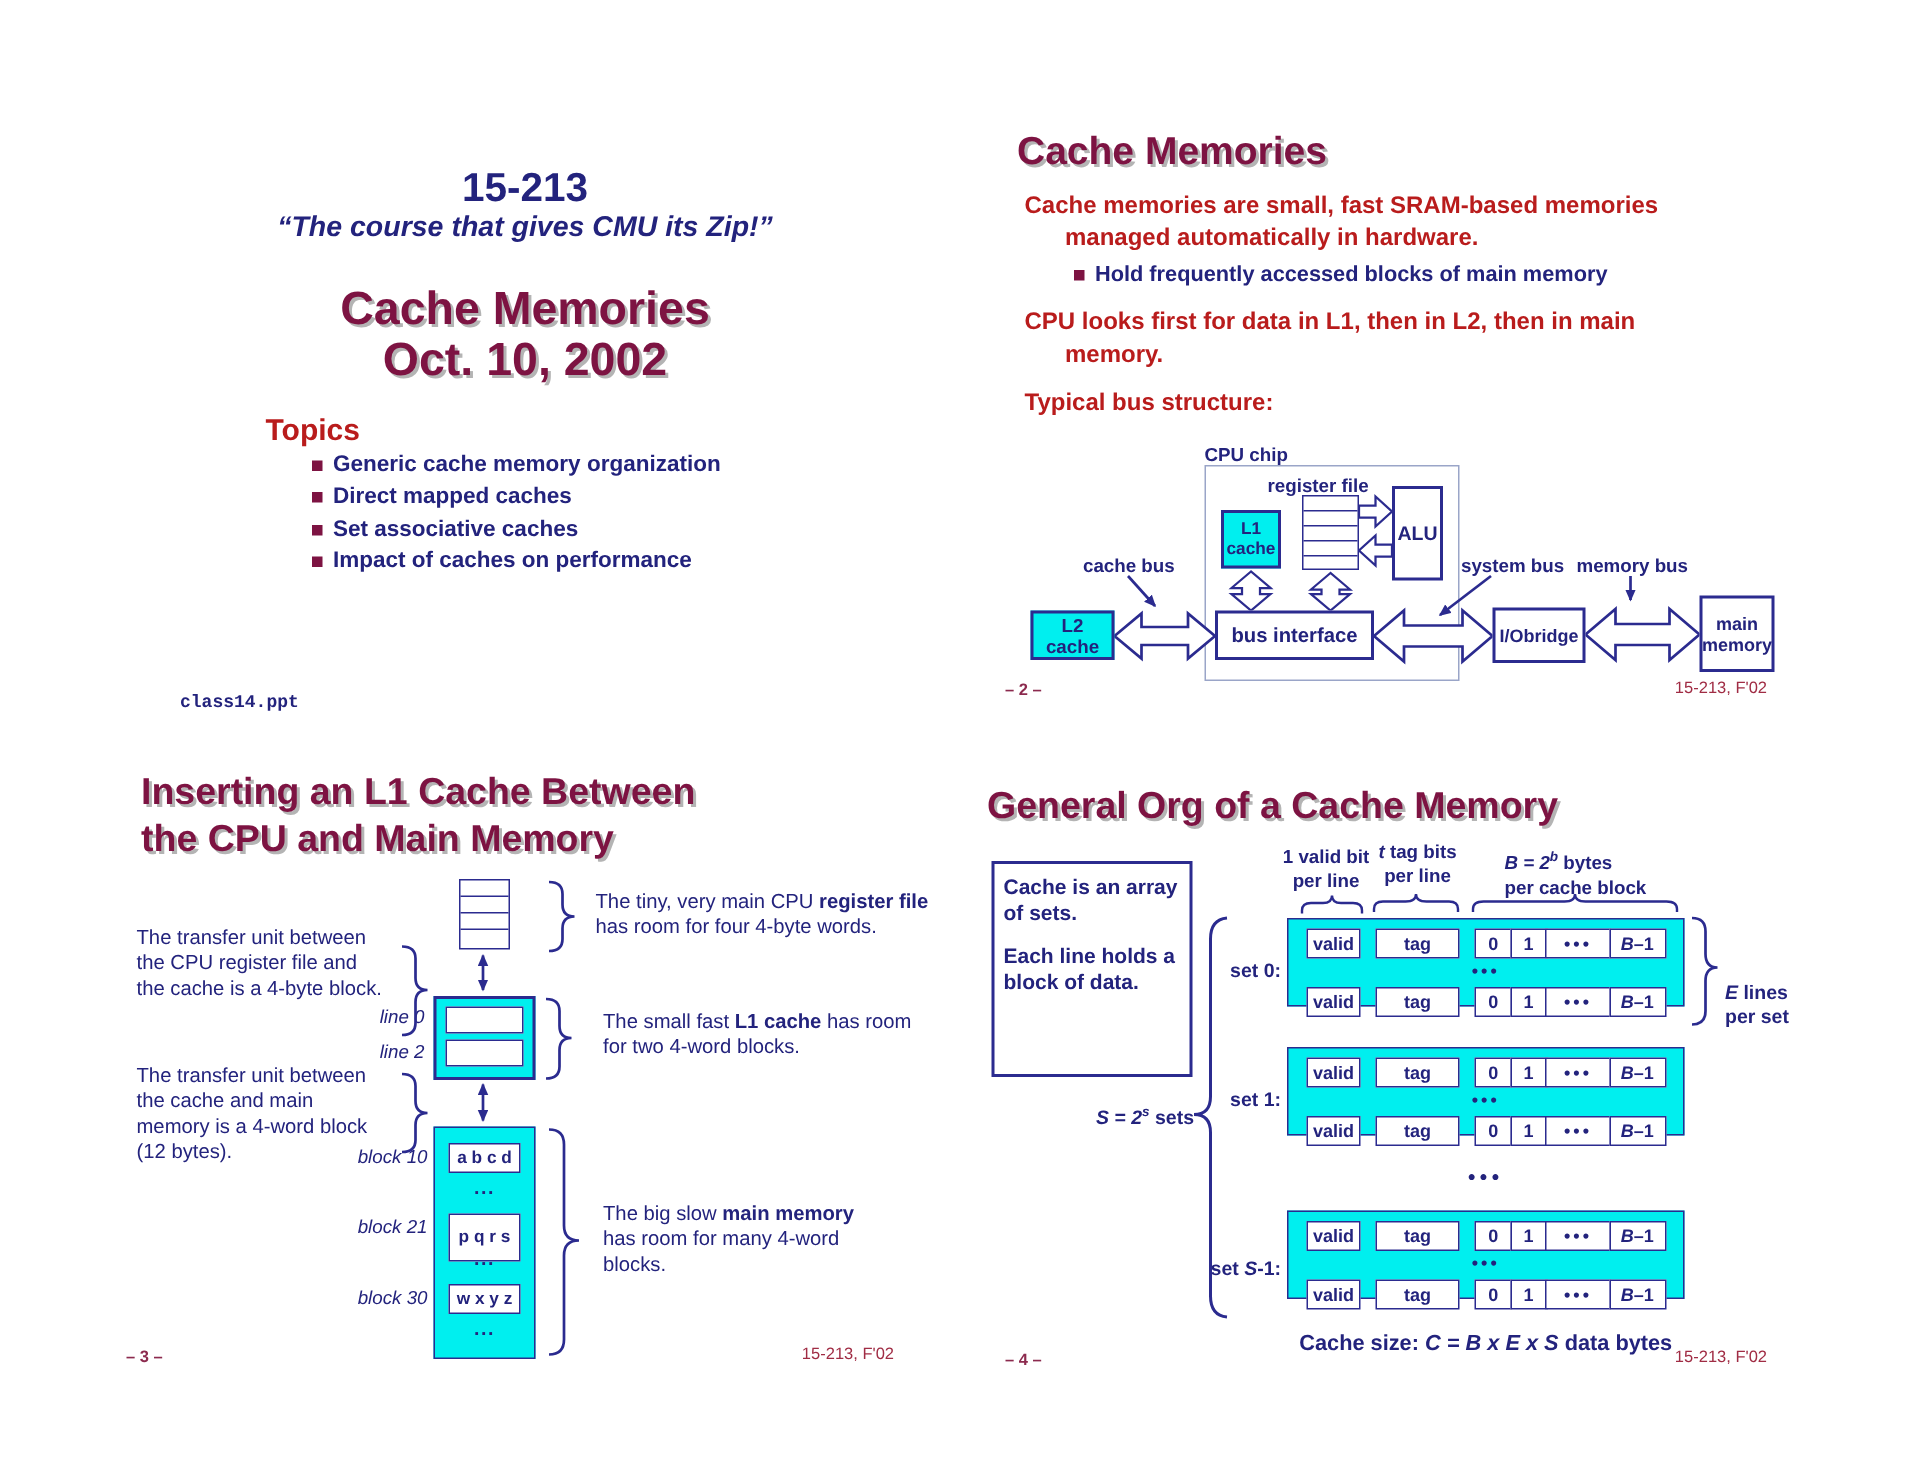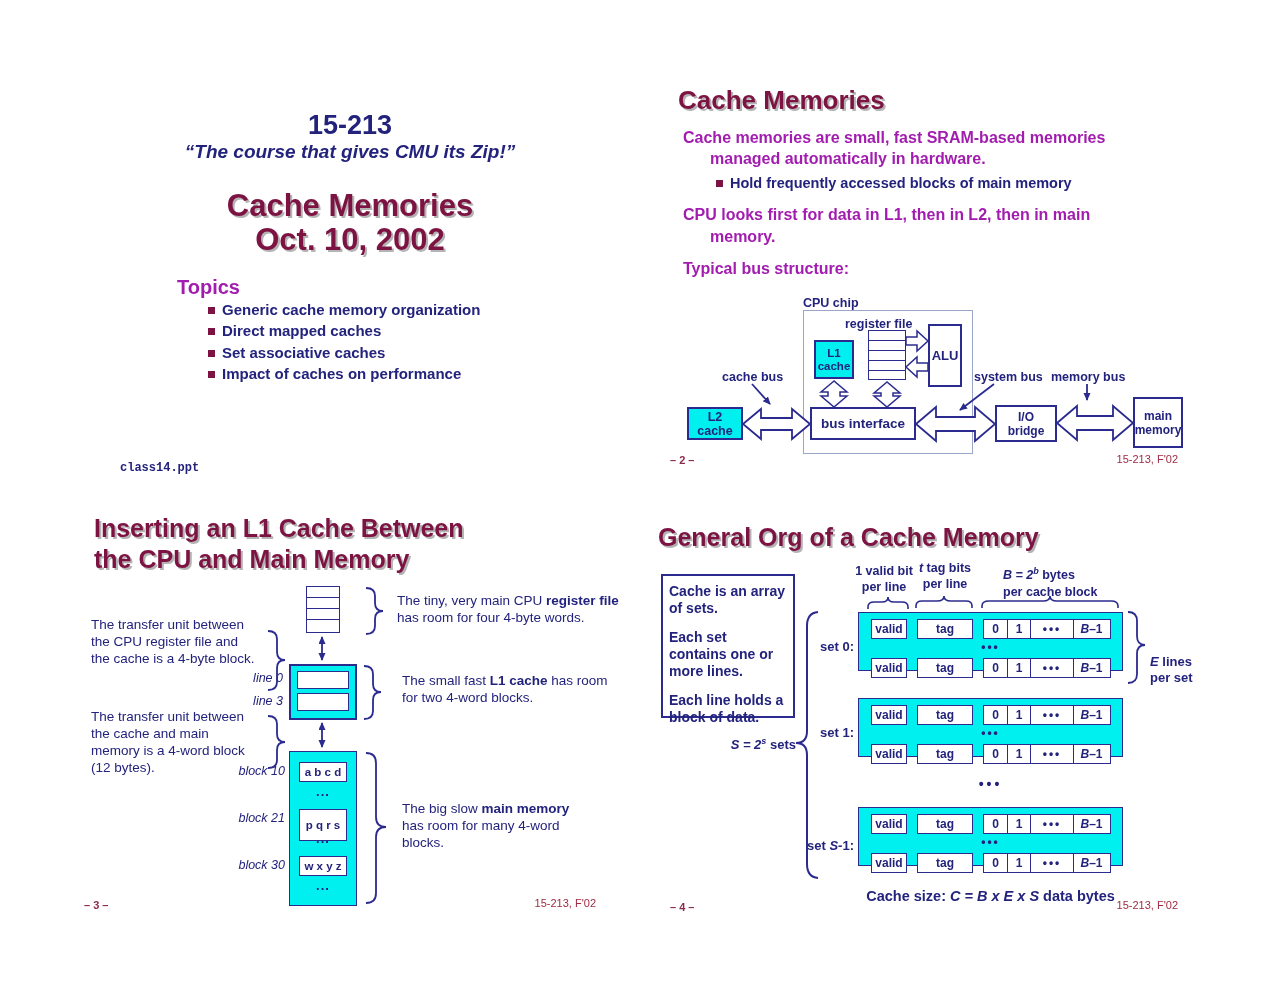--- a/index.html
+++ b/index.html
@@ -2,21 +2,21 @@
 <html><head>
 <meta charset="utf-8">
 <style>
   html,body{margin:0;padding:0;background:#fff;}
   #page{position:relative;width:1280px;height:989px;background:#ffffff;overflow:hidden;
         font-family:"Liberation Sans",sans-serif;color:#23237d;}
   .abs{position:absolute;white-space:nowrap;}
   .b{font-weight:bold;}
   .i{font-style:italic;}
   .nav{color:#23237d;}
-  .grn{color:#a21caf;}
+  .grn{color:#b91c1c;}
   .mar{color:#7d1342;}
   .sh{text-shadow:2px 2px 0 #b4b4b4;}
   .ftr{color:#a02c44;font-size:11px;}
   .pgn{color:#8c2a4e;font-size:11px;}
   .ctr{text-align:center;}
   .rt{text-align:right;}
   .box{position:absolute;border:2px solid #2b2b8f;background:#fff;display:flex;
        align-items:center;justify-content:center;text-align:center;box-sizing:border-box;}
   .cyanbg{background:#00efef;}
   .sq{position:absolute;width:7px;height:7px;background:#7d1342;}
@@ -95,21 +95,21 @@
     </div>
 
     <div class="box z5 nav b" style="left:810px;top:407px;width:106px;height:33px;font-size:13.5px;">
       <span>bus interface</span>
     </div>
 
     <div class="box cyanbg z5 nav b" style="left:687px;top:407px;width:56px;height:33px;font-size:12.5px;">
       <span>L2 cache</span>
     </div>
 
-    <div class="box z5 nav b" style="left:995px;top:405px;width:62px;height:37px;font-size:12px;line-height:14px;flex-direction:column;">
+    <div class="box z5 nav b" style="left:995px;top:405px;width:62px;height:37px;font-size:12px;line-height:14px;flex-direction:row;">
       <span>I/O</span>
       <span>bridge</span>
     </div>
 
     <div class="box z5 nav b" style="left:1133px;top:397px;width:50px;height:51px;font-size:12px;line-height:14px;flex-direction:column;">
       <span>main</span>
       <span>memory</span>
     </div>
 
     <div class="abs nav b" style="left:722px;top:370px;font-size:12.5px;">cache bus</div>
@@ -128,21 +128,21 @@
       <div class="regline" style="top:10px;"></div>
       <div class="regline" style="top:21px;"></div>
       <div class="regline" style="top:32px;"></div>
     </div>
 
     <div class="abs cyanbg" style="left:289px;top:664px;width:68px;height:56px;border:2.5px solid #2b2b8f;box-sizing:border-box;">
       <div class="box" style="left:6px;top:5px;width:52px;height:18px;border-width:1.5px;"></div>
       <div class="box" style="left:6px;top:27px;width:52px;height:18px;border-width:1.5px;"></div>
     </div>
     <div class="abs nav i rt" style="left:223px;top:671px;width:60px;font-size:12.5px;">line 0</div>
-    <div class="abs nav i rt" style="left:223px;top:694px;width:60px;font-size:12.5px;">line 3</div>
+    <div class="abs nav i rt" style="left:223px;top:694px;width:60px;font-size:12.5px;">line 2</div>
 
     <div class="abs cyanbg" style="left:289px;top:751px;width:68px;height:155px;border:1.5px solid #2b2b8f;box-sizing:border-box;">
       <div class="box nav b" style="left:9px;top:10px;width:48px;height:20px;border-width:1.5px;font-size:11.5px;">
         <span>a b c d</span>
       </div>
       <div class="abs nav b ctr" style="left:0;top:32px;width:100%;font-size:13px;letter-spacing:1px;">...</div>
       <div class="box nav b" style="left:9px;top:57px;width:48px;height:32px;border-width:1.5px;font-size:11.5px;">
         <span>p q r s</span>
       </div>
       <div class="abs nav b ctr" style="left:0;top:79px;width:100%;font-size:13px;letter-spacing:1px;">...</div>
@@ -184,21 +184,20 @@
     <div class="abs pgn b" style="left:84px;top:899px;">– 3 –</div>
     <div class="abs ftr rt" style="left:496px;top:897px;width:100px;">15-213, F'02</div>
   </div>
 
   <div>
     <div class="abs mar b sh" style="left:658px;top:523px;font-size:25px;">General Org of a Cache Memory</div>
 
     <div class="abs nav b" style="left:661px;top:574px;width:134px;height:144px;border:2px solid #2b2b8f;box-sizing:border-box;
                 font-size:14px;line-height:17px;padding:7px 6px;white-space:normal;">
       <div style="margin-bottom:12px;">Cache is an array of sets.</div>
-      <div style="margin-bottom:12px;">Each set contains one or more lines.</div>
       <div>Each line holds a block of data.</div>
     </div>
 
     <div class="abs nav b ctr" style="left:844px;top:563px;width:80px;font-size:12.5px;line-height:16px;">
       <div>1 valid bit</div>
       <div>per line</div>
     </div>
     <div class="abs nav b ctr" style="left:905px;top:560px;width:80px;font-size:12.5px;line-height:16px;">
       <div><span class="i">t</span><span> tag bits</span></div>
       <div>per line</div>

